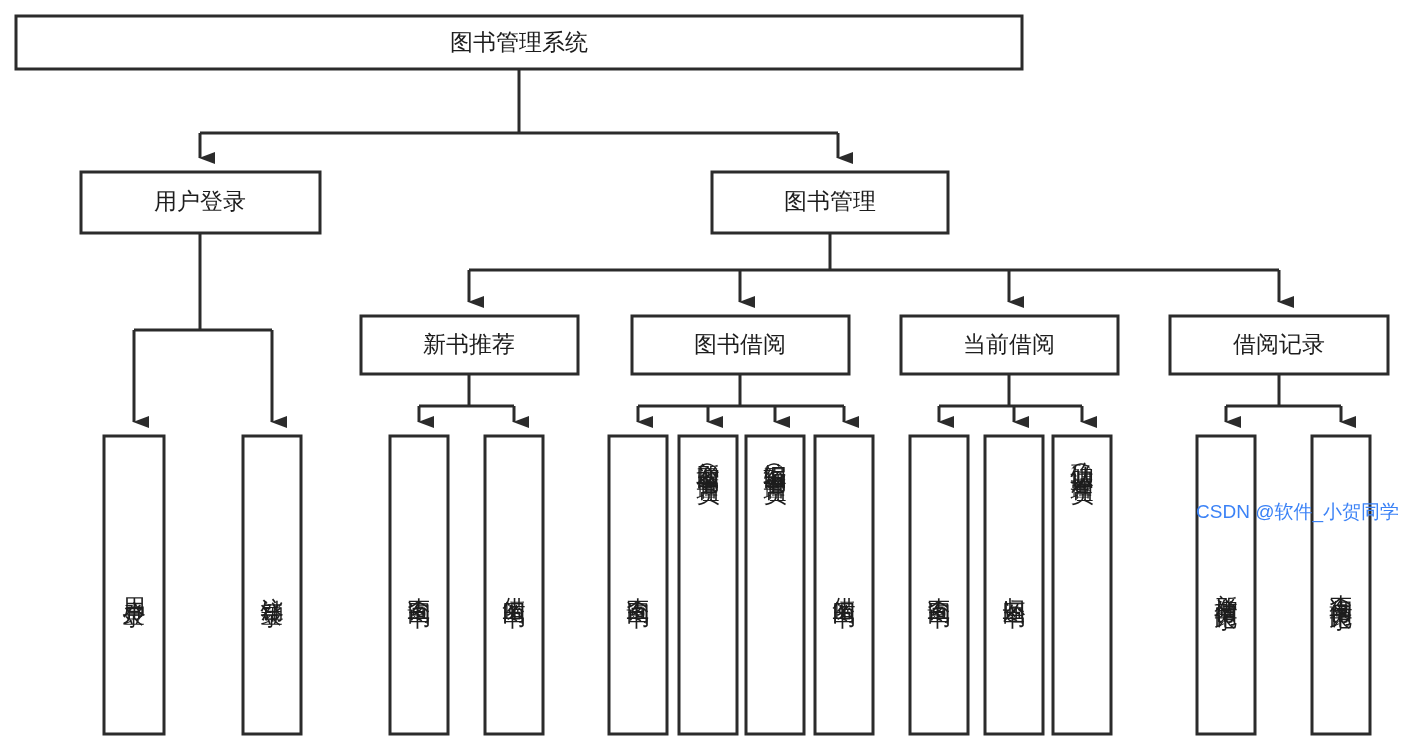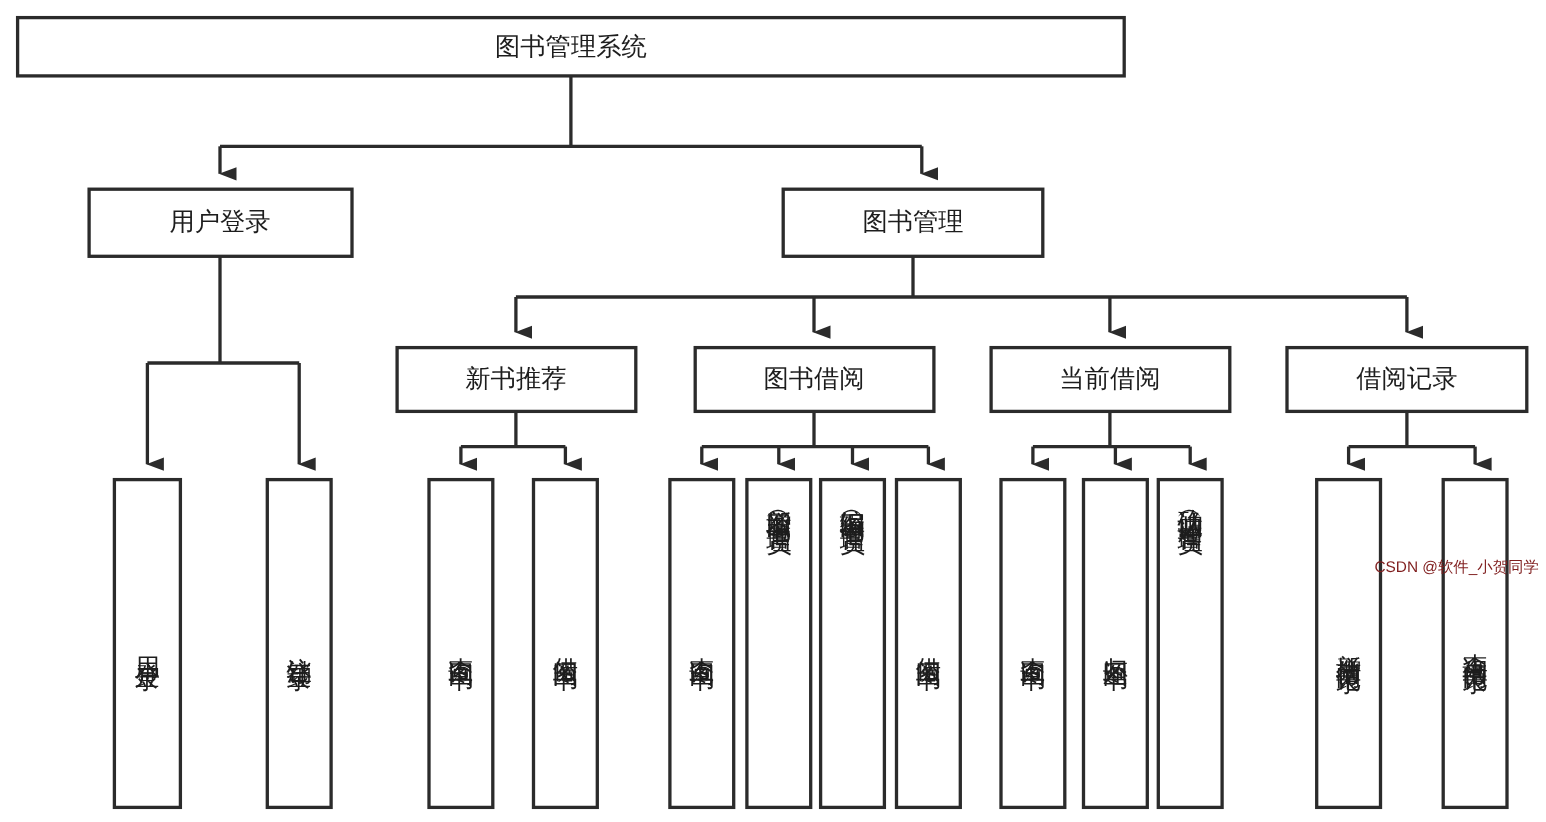--- a/index.html
+++ b/index.html
@@ -65,22 +65,22 @@
     color: #1d1d1d;
     letter-spacing: 3px;
     white-space: nowrap;
     text-align: center;
   }
   .watermark {
     position: absolute;
     right: 6px;
     bottom: 6px;
     font-family: "Liberation Sans", "DejaVu Sans", sans-serif;
-    font-size: 14px;
-    color: #7f1d1d;
+    font-size: 19px;
+    color: #3b82f6;
     white-space: nowrap;
     user-select: none;
   }
 </style>
 </head>
 <body>
 
 <div id="diagram-root">
 
   <svg class="flow" viewBox="0 0 1405 747">

